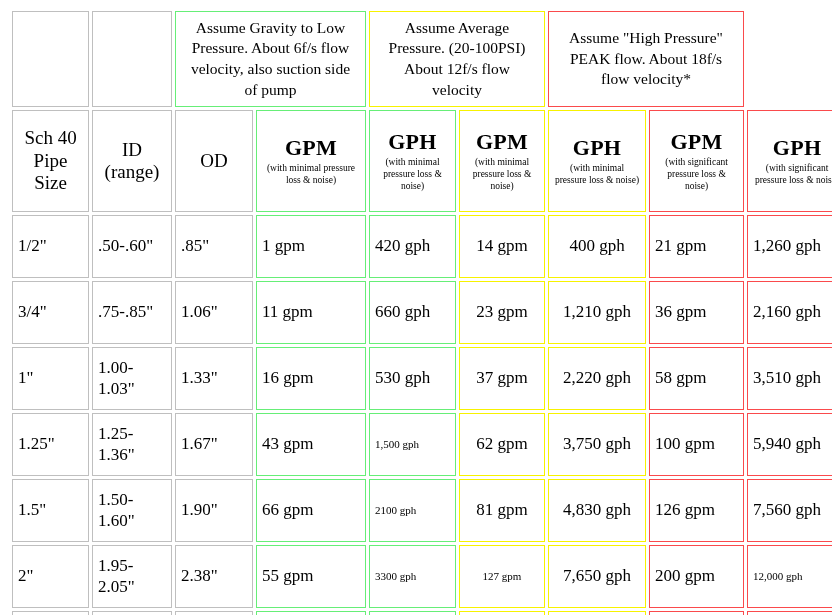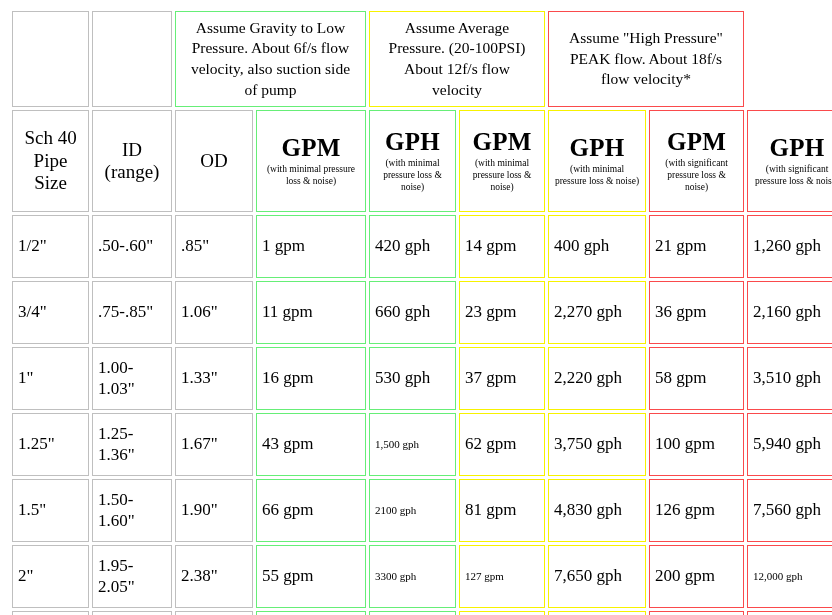--- a/index.html
+++ b/index.html
@@ -35,21 +35,21 @@
     border: 1px solid #bfbfbf;
     background: #ffffff;
     vertical-align: middle;
     padding: 2px 5px;
     box-sizing: border-box;
     overflow: hidden;
   }
 
   
   .c-green  { background: #66ee77; border-color: #66ee77 !important; }
-  .c-yellow { background: #f7f200; border-color: #f7f200 !important; }
+  .c-yellow { background: #f7f200; border-color: #f7f200 !important; text-align: center; }
   .c-red    { background: #fa4a4c; border-color: #fa4a4c !important; }
   .c-white  { background: #ffffff; }
 
   
   .band {
     height: 96px;
     text-align: center;
     font-size: 15.5px;
     line-height: 1.33;
     font-family: "Liberation Serif", "DejaVu Serif", serif;
@@ -58,21 +58,21 @@
 
   
   .colhead {
     height: 102px;
     text-align: center;
     vertical-align: middle;
   }
   .colhead .big {
     display: block;
     font-weight: bold;
-    font-size: 25px;
+    font-size: 22px;
     line-height: 1.1;
     letter-spacing: .3px;
   }
   .colhead .sub {
     display: block;
     font-size: 9.5px;
     line-height: 1.25;
     margin-top: 3px;
     font-weight: normal;
   }
@@ -212,21 +212,21 @@
         <td class="c-green">
             <span class="cell-val">11 gpm</span>
           </td>
         <td class="c-green">
             <span class="cell-val">660 gph</span>
           </td>
         <td class="c-yellow">
             <span class="cell-val">23 gpm</span>
           </td>
         <td class="c-yellow">
-            <span class="cell-val">2,270 gph</span>
+            <span class="cell-val">1,210 gph</span>
           </td>
         <td class="c-red">
             <span class="cell-val">36 gpm</span>
           </td>
         <td class="c-red">
             <span class="cell-val">2,160 gph</span>
           </td>
       </tr>
 
       <tr class="data-row">

